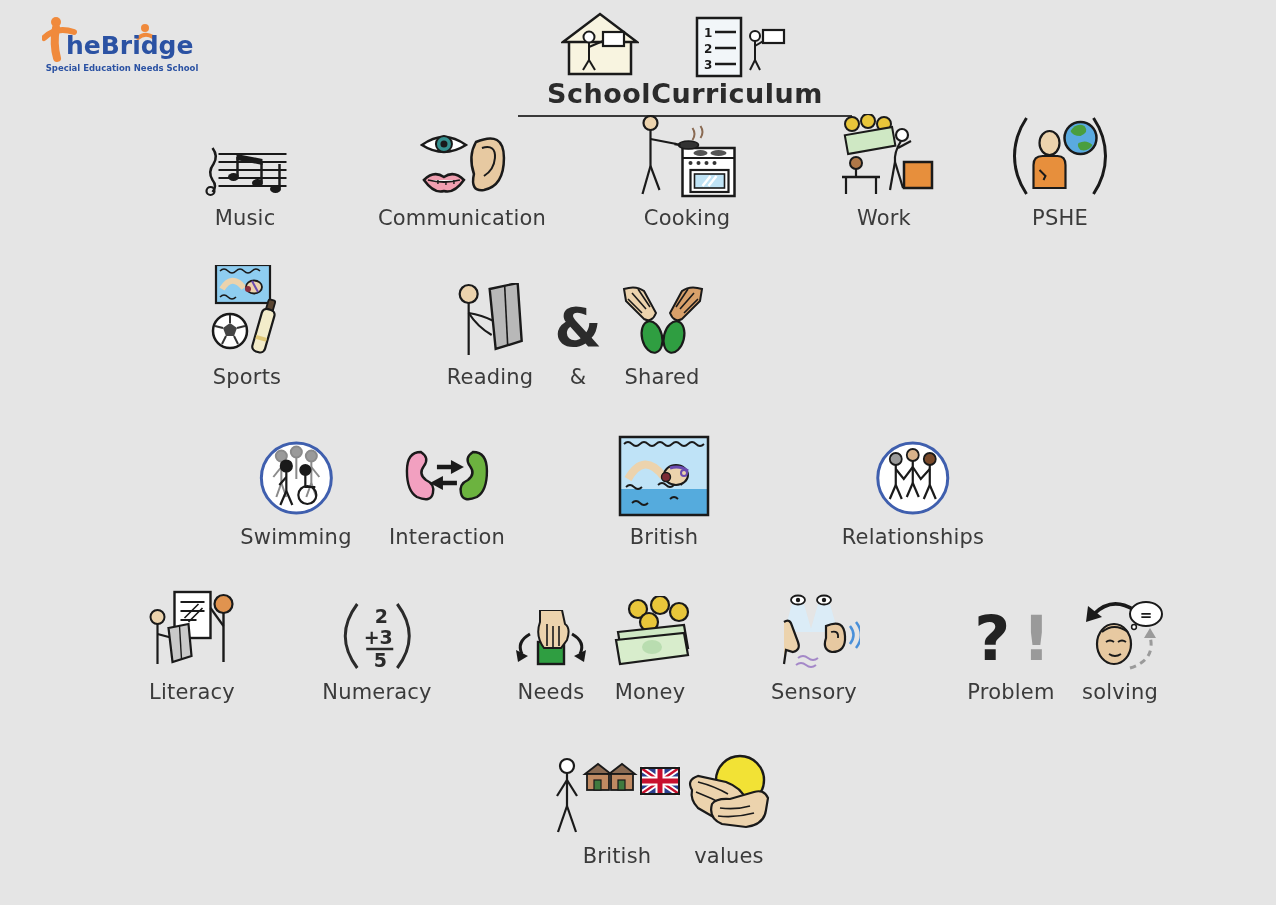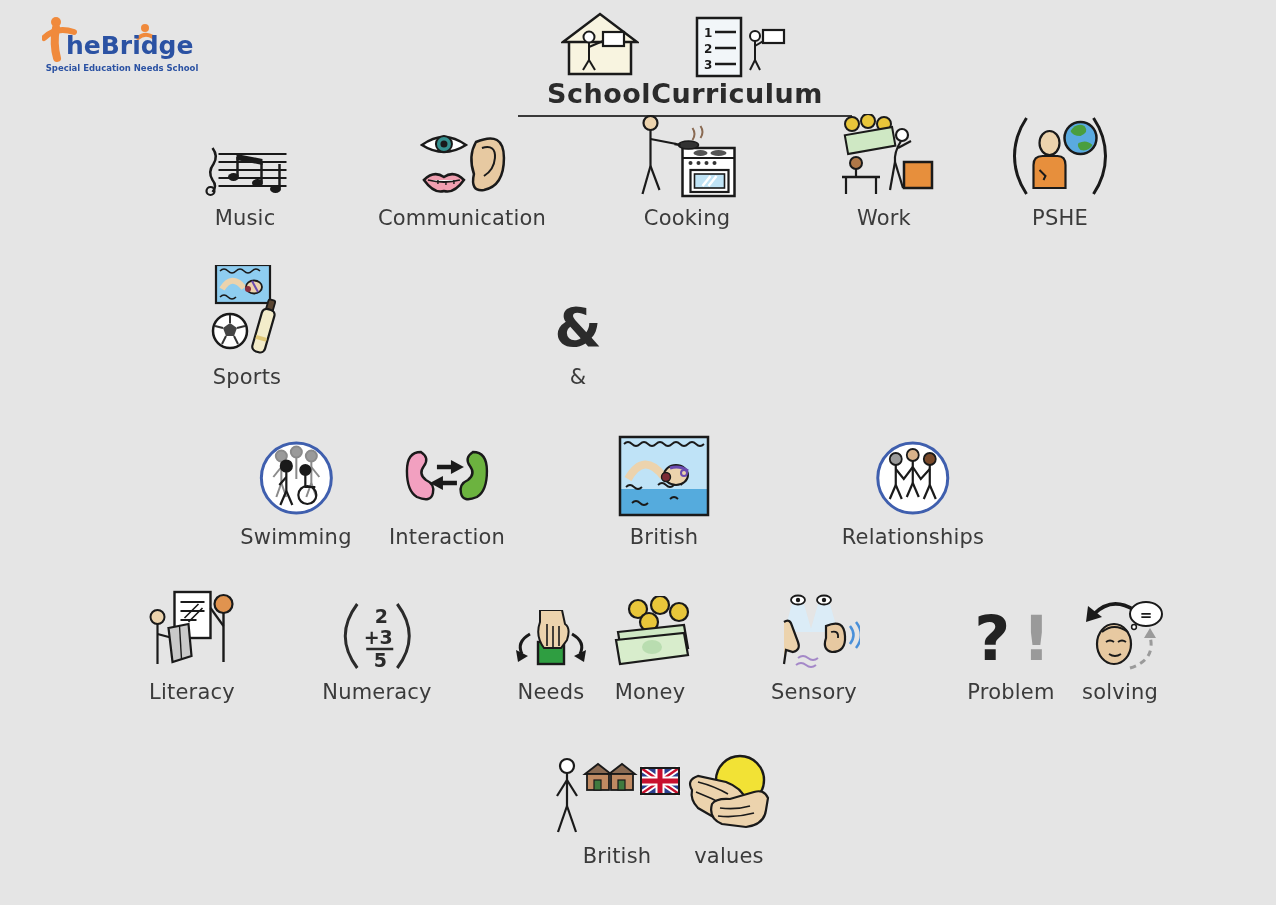--- a/index.html
+++ b/index.html
@@ -204,28 +204,58 @@
       <g transform="rotate(16 59 62)">
         <rect x="55" y="34" width="7" height="12" rx="2" fill="#5a4632" stroke="#1a1a1a" stroke-width="1.8"></rect>
         <rect x="52" y="44" width="13" height="44" rx="5" fill="#f3ecca" stroke="#1a1a1a" stroke-width="2.2"></rect>
         <line x1="53" y1="74" x2="64" y2="74" stroke="#e0c878" stroke-width="4"></line>
       </g>
     </svg>
       </div>
     <div class="label">Sports</div>
   </div>
 
+  <div class="item r2" style="left:490px;top:283px">
+    <div class="icon-box">
+        <svg width="80" height="74" viewBox="0 0 80 74">
+      <polygon points="40,6 68,0 72,58 46,66" fill="#b8b8b8" stroke="#1a1a1a" stroke-width="2.4"></polygon>
+      <line x1="55" y1="3" x2="58" y2="62" stroke="#1a1a1a" stroke-width="1.6"></line>
+      <circle cx="19" cy="11" r="9" fill="#ecd3ad" stroke="#1a1a1a" stroke-width="2.2"></circle>
+      <path d="M19 20 L19 72" stroke="#1a1a1a" stroke-width="2.2"></path>
+      <path d="M19 30 Q32 32 44 38" stroke="#1a1a1a" stroke-width="2.2" fill="none"></path>
+      <path d="M19 30 Q28 44 42 52" stroke="#1a1a1a" stroke-width="2.2" fill="none"></path>
+    </svg>
+      </div>
+    <div class="label">Reading</div>
+  </div>
 
   <div class="item r2" style="left:578px;top:283px">
     <div class="icon-box">
         <div class="amp-big">&amp;</div>
       </div>
     <div class="label">&amp;</div>
   </div>
 
+  <div class="item r2" style="left:662px;top:283px">
+    <div class="icon-box">
+        <svg width="92" height="72" viewBox="0 0 92 72">
+      <g transform="rotate(-14 36 52)">
+            <ellipse cx="36" cy="52" rx="10" ry="16" fill="#2f9e41" stroke="#1a1a1a" stroke-width="2.2"></ellipse>
+          </g>
+      <g transform="rotate(14 58 52)">
+            <ellipse cx="58" cy="52" rx="10" ry="16" fill="#2f9e41" stroke="#1a1a1a" stroke-width="2.2"></ellipse>
+          </g>
+      <path d="M8 4 Q20 0 28 6 L40 28 Q36 38 28 34 L10 16 Z" fill="#ecd3ad" stroke="#1a1a1a" stroke-width="2"></path>
+      <path d="M16 8 L30 24 M22 4 L34 22 M12 14 L26 28" stroke="#1a1a1a" stroke-width="1.6"></path>
+      <path d="M86 4 Q74 0 66 6 L54 28 Q58 38 66 34 L84 16 Z" fill="#d8a06a" stroke="#1a1a1a" stroke-width="2"></path>
+      <path d="M78 8 L64 24 M72 4 L60 22 M82 14 L68 28" stroke="#1a1a1a" stroke-width="1.6"></path>
+    </svg>
+      </div>
+    <div class="label">Shared</div>
+  </div>
 
 
 
   <div class="item r3" style="left:296px;top:443px">
     <div class="icon-box">
         <svg width="78" height="78" viewBox="0 0 78 78">
       <circle cx="39" cy="39" r="35" fill="#fff" stroke="#3f5fae" stroke-width="3"></circle>
       <g stroke="#8a8a8a" stroke-width="2">
         <circle cx="24" cy="17" r="5.5" fill="#9a9a9a"></circle>
         <circle cx="39" cy="13" r="5.5" fill="#9a9a9a"></circle>

